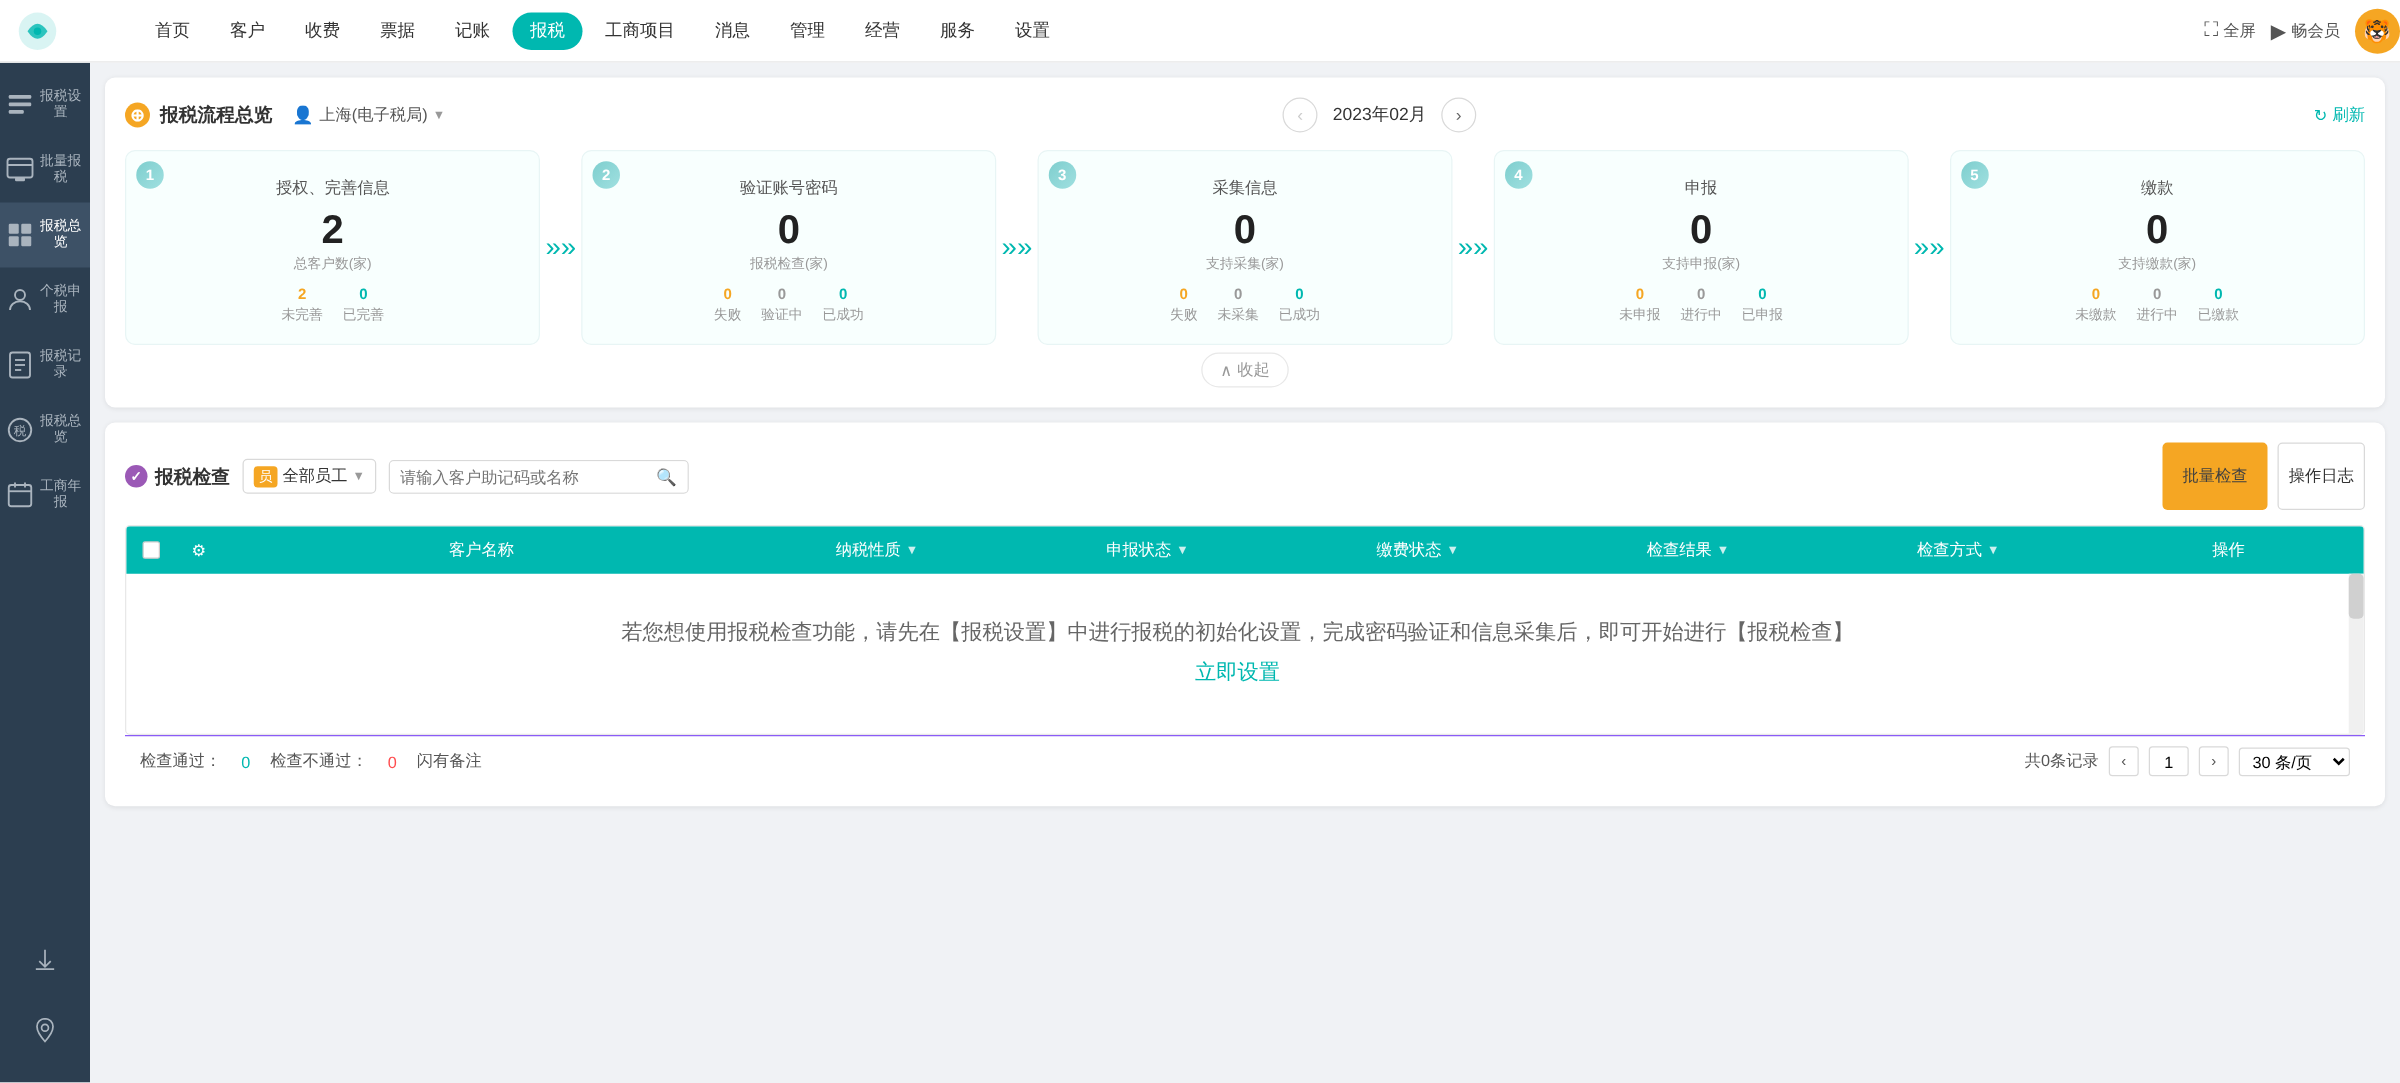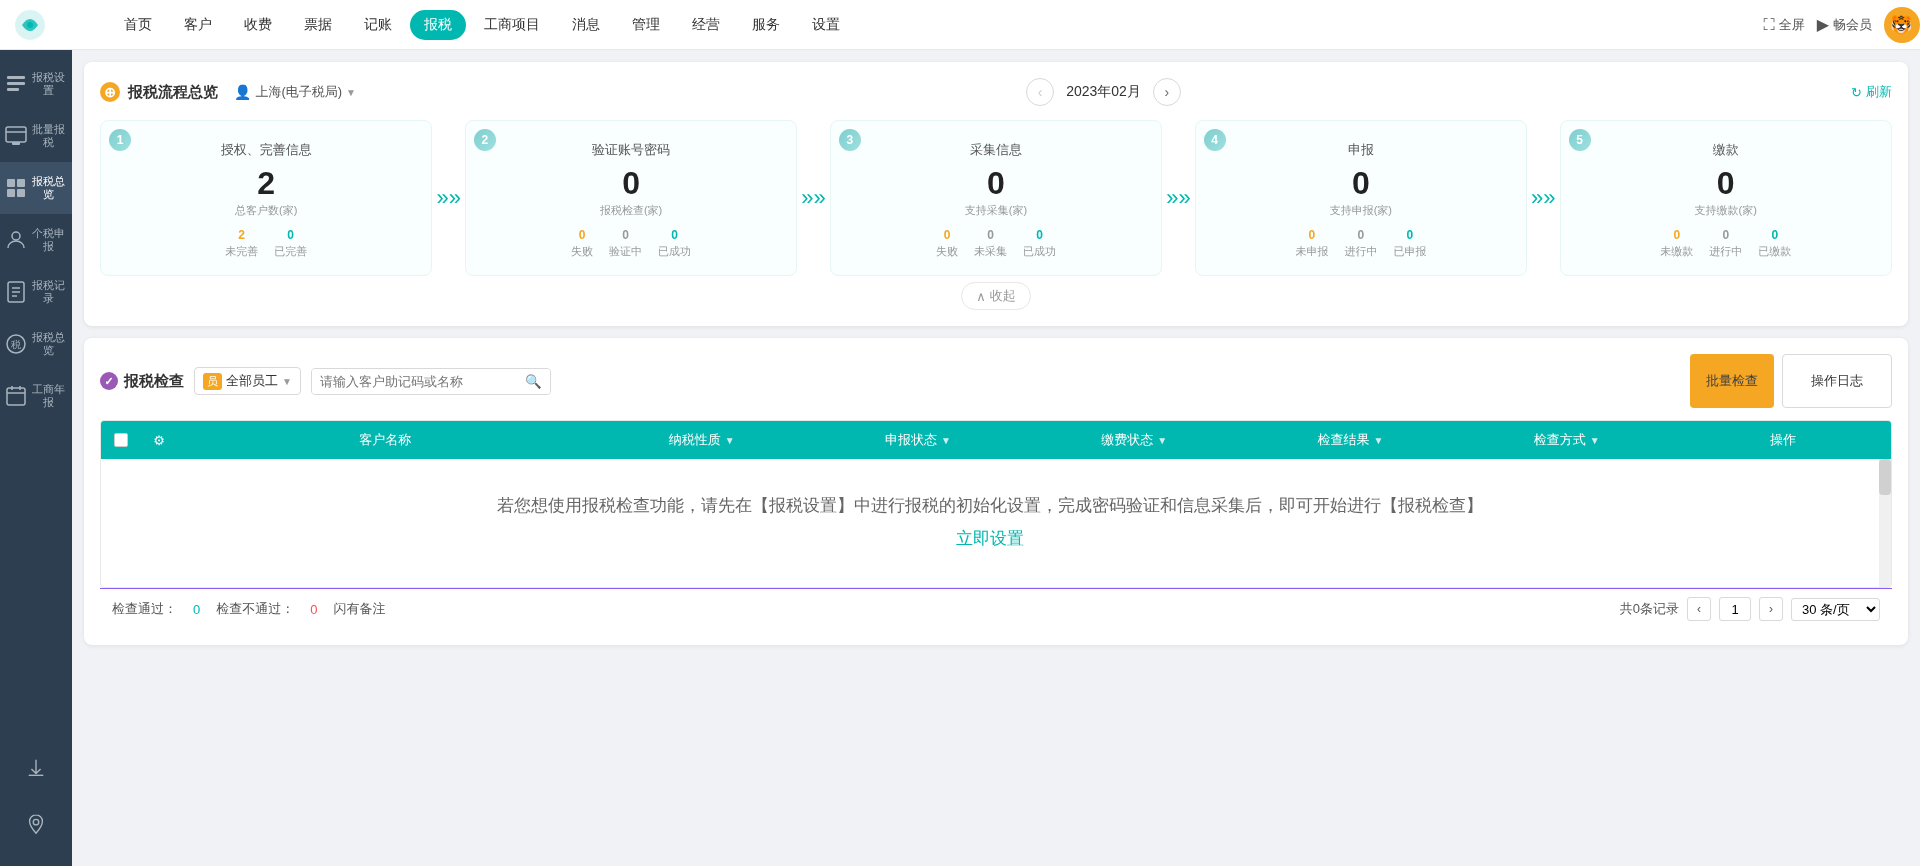--- a/index.html
+++ b/index.html
@@ -379,21 +379,21 @@
       border-radius: 4px;
       padding: 18px 16px;
       font-size: 13px;
       cursor: pointer;
     }
     .btn-default {
       background: #fff;
       color: #333;
       border: 1px solid #d9d9d9;
       border-radius: 4px;
-      padding: 6px 28px;
+      padding: 6px 8px;
       font-size: 13px;
       cursor: pointer;
     }
 
     
     .table-wrapper {
       border: 1px solid #e8e8e8;
       border-radius: 4px;
       overflow: hidden;
     }

